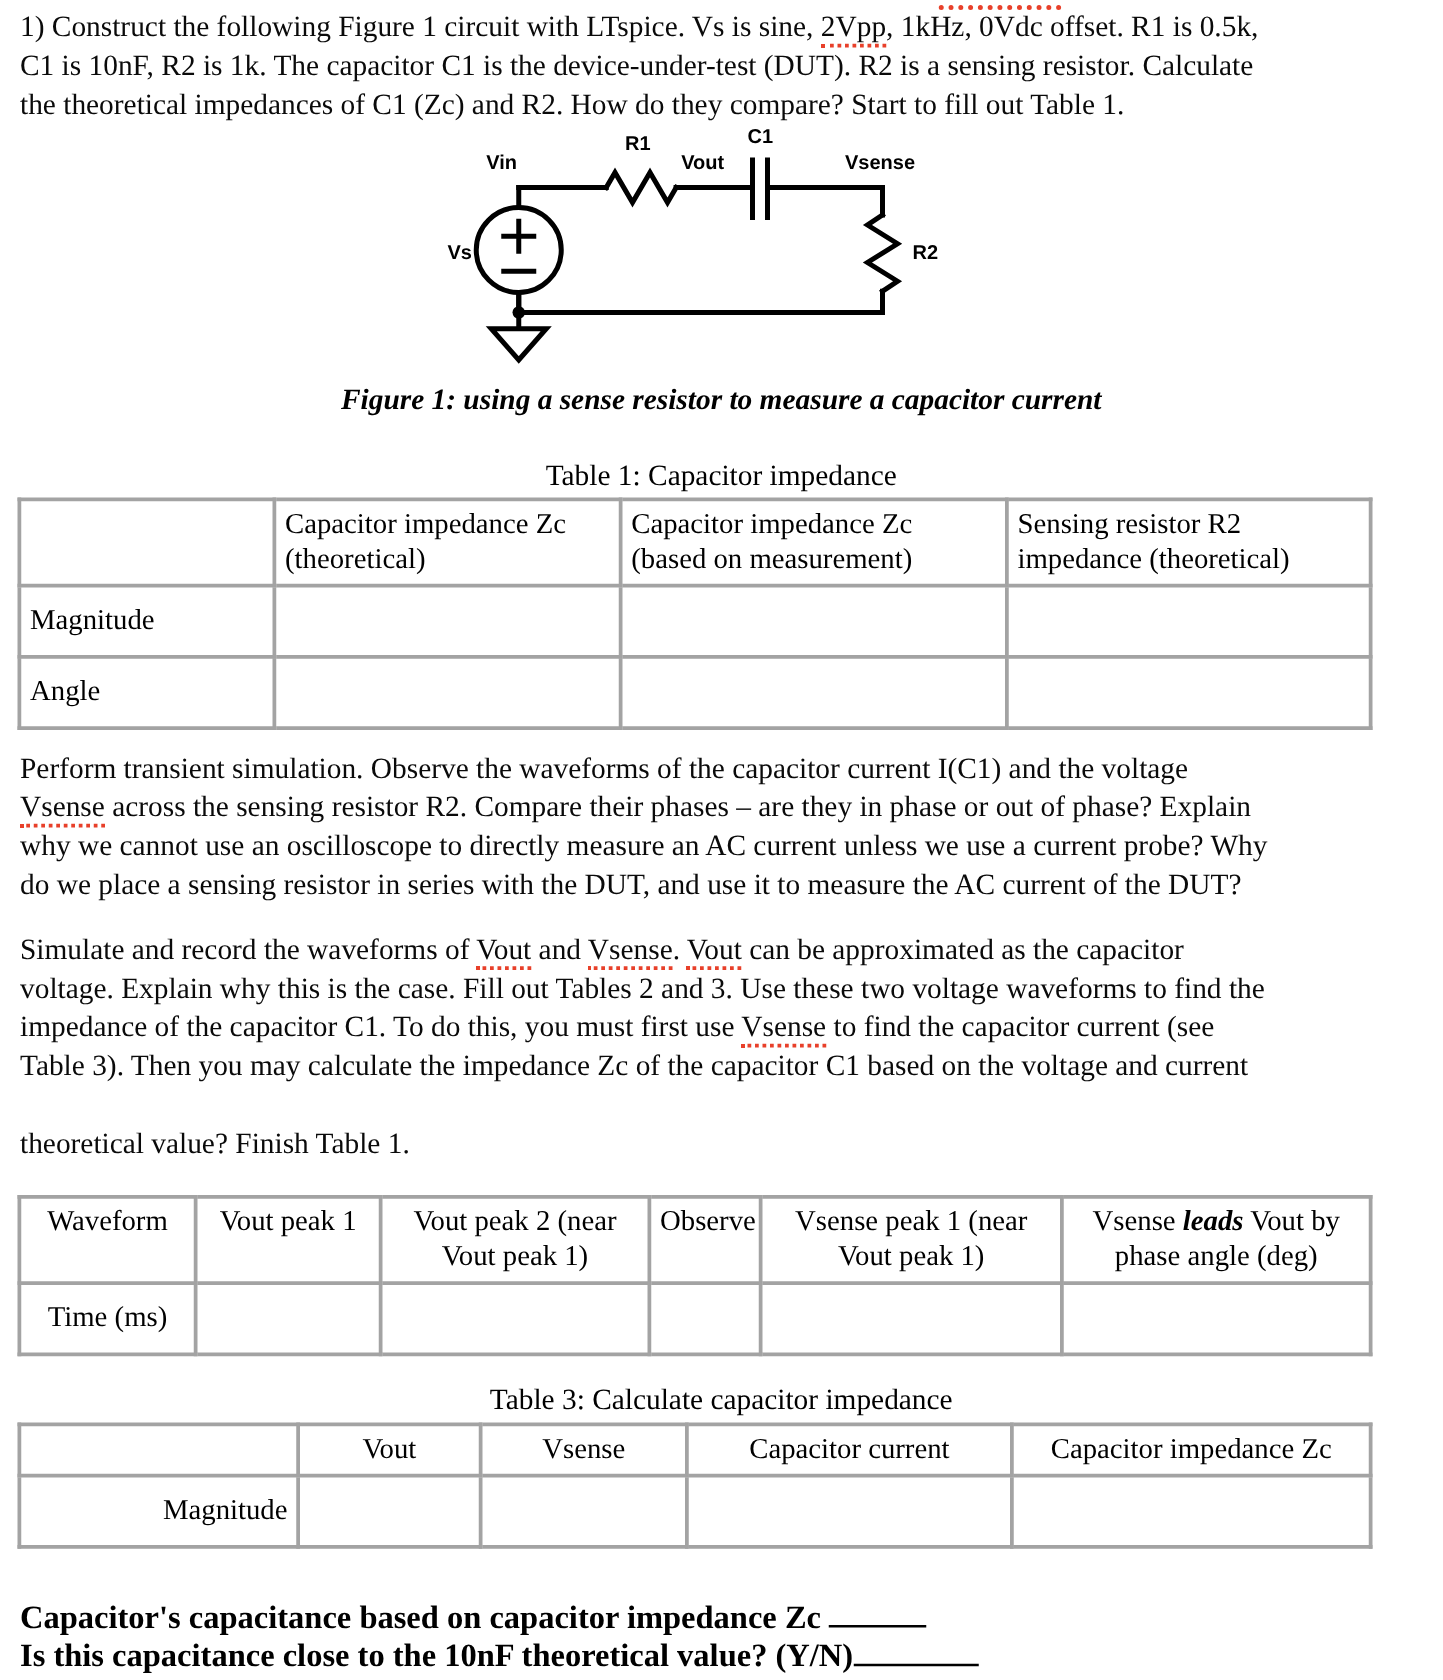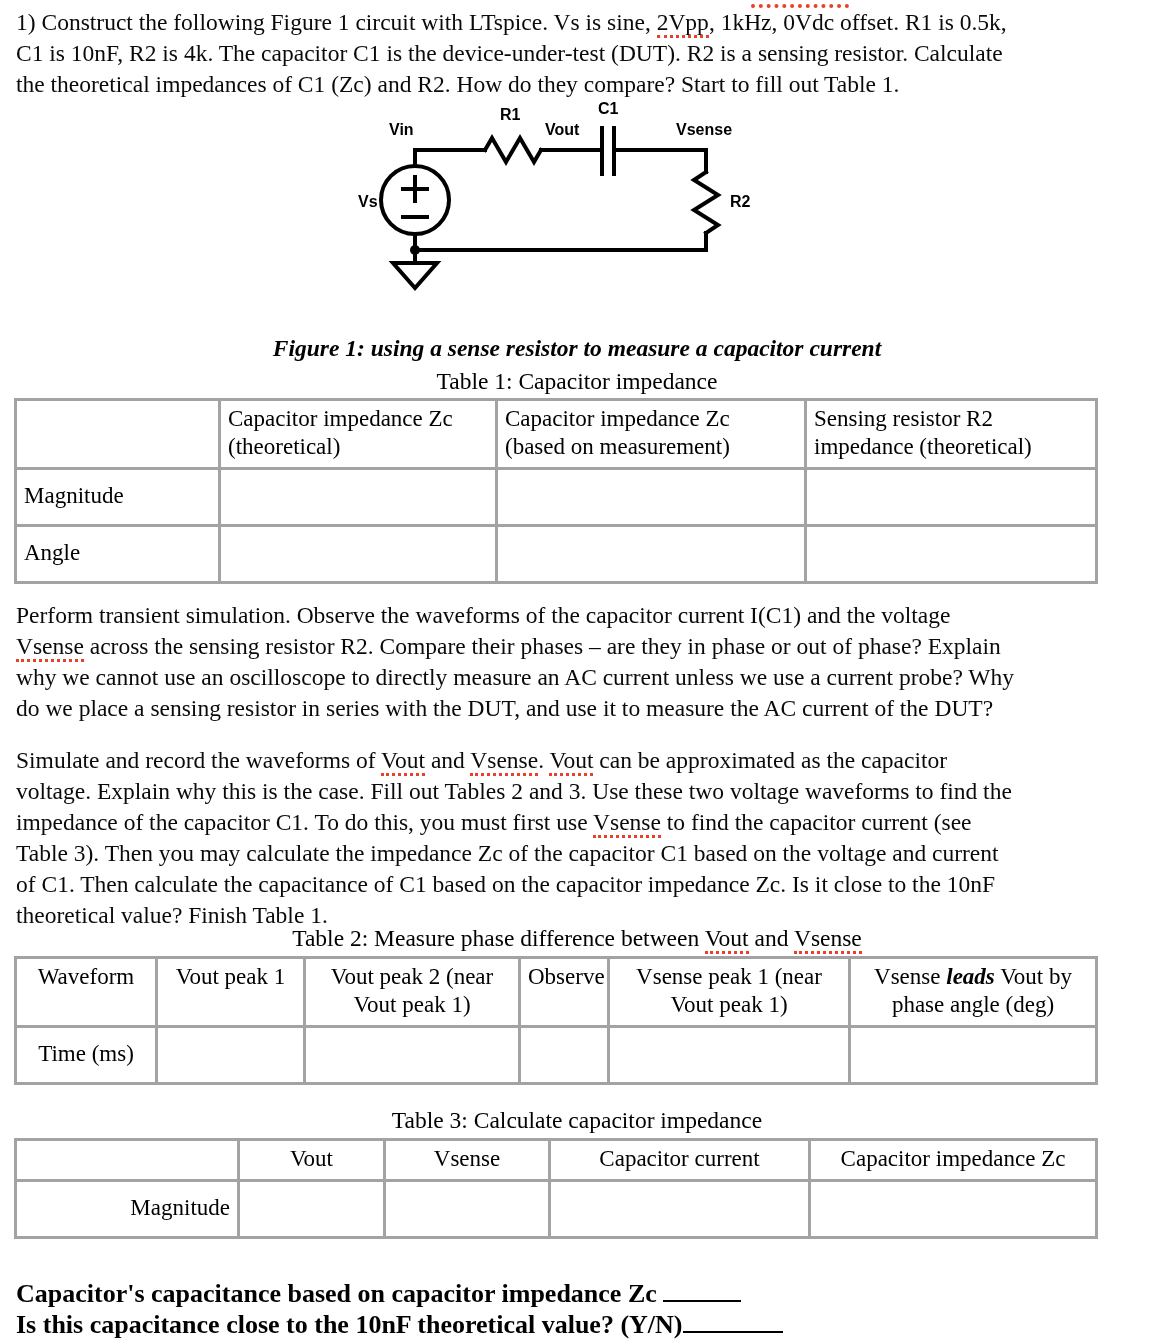--- a/index.html
+++ b/index.html
@@ -32,21 +32,20 @@
     border-bottom: 3px dotted #e8402a;
     padding-bottom: 0px;
   }
   .caption-fig {
     position: absolute;
     width: 1154px;
     text-align: center;
     font-style: italic;
     font-weight: bold;
     font-size: 23.5px;
-    margin-top: 28px;
   }
   .caption-tbl {
     position: absolute;
     width: 1154px;
     text-align: center;
     font-size: 23.5px;
   }
   table.doc {
     position: absolute;
     border-collapse: collapse;
@@ -94,21 +93,21 @@
 </style>
 </head>
 <body>
 
 <div class="page">
 
   <div class="topmark" style="left:751px; top:4px; width:98px;"></div>
 
   <div class="para" style="left:16px; top:7px; width:1092px;">
     <span>1) Construct the following Figure 1 circuit with LTspice. Vs is sine, <span class="spell">2Vpp</span>, 1kHz, 0Vdc offset. R1 is 0.5k,</span><br>
-    <span>C1 is 10nF, R2 is 4k. The capacitor C1 is the device-under-test (DUT). R2 is a sensing resistor. Calculate</span><br>
+    <span>C1 is 10nF, R2 is 1k. The capacitor C1 is the device-under-test (DUT). R2 is a sensing resistor. Calculate</span><br>
     <span>the theoretical impedances of C1 (Zc) and R2. How do they compare? Start to fill out Table 1.</span>
   </div>
 
   <div class="circuit" style="left:340px; top:100px; width:450px; height:200px;">
     <svg width="450" height="200" viewBox="0 0 450 200">
       <g stroke="#000000" stroke-width="4" fill="none" stroke-linecap="square">
 
         <path d="M 75 150 L 75 50"></path>
         <path d="M 75 50 L 145 50"></path>
 
@@ -204,27 +203,24 @@
     <span><span class="spell">Vsense</span> across the sensing resistor R2. Compare their phases – are they in phase or out of phase? Explain</span><br>
     <span>why we cannot use an oscilloscope to directly measure an AC current unless we use a current probe? Why</span><br>
     <span>do we place a sensing resistor in series with the DUT, and use it to measure the AC current of the DUT?</span>
   </div>
 
   <div class="para" style="left:16px; top:745px; width:1092px;">
     <span>Simulate and record the waveforms of <span class="spell">Vout</span> and <span class="spell">Vsense</span>. <span class="spell">Vout</span> can be approximated as the capacitor</span><br>
     <span>voltage. Explain why this is the case. Fill out Tables 2 and 3. Use these two voltage waveforms to find the</span><br>
     <span>impedance of the capacitor C1. To do this, you must first use <span class="spell">Vsense</span> to find the capacitor current (see</span><br>
     <span>Table 3). Then you may calculate the impedance Zc of the capacitor C1 based on the voltage and current</span><br>
-    <span>of C1. Then calculate the capacitance of C1 based on the capacitor impedance Zc. Is it close to the 10nF</span><br>
+    <br>
     <span>theoretical value? Finish Table 1.</span>
   </div>
 
-  <div class="caption-tbl" style="left:0px; top:925px;">
-    <span>Table 2: Measure phase difference between </span><span class="spell">Vout</span><span> and </span><span class="spell">Vsense</span>
-  </div>
 
   <table class="doc" style="left:14px; top:956px; width:1081px;">
     <colgroup>
       <col style="width:141px">
         <col style="width:148px">
         <col style="width:215px">
       <col style="width:89px">
         <col style="width:241px">
         <col style="width:247px">
     </colgroup>

